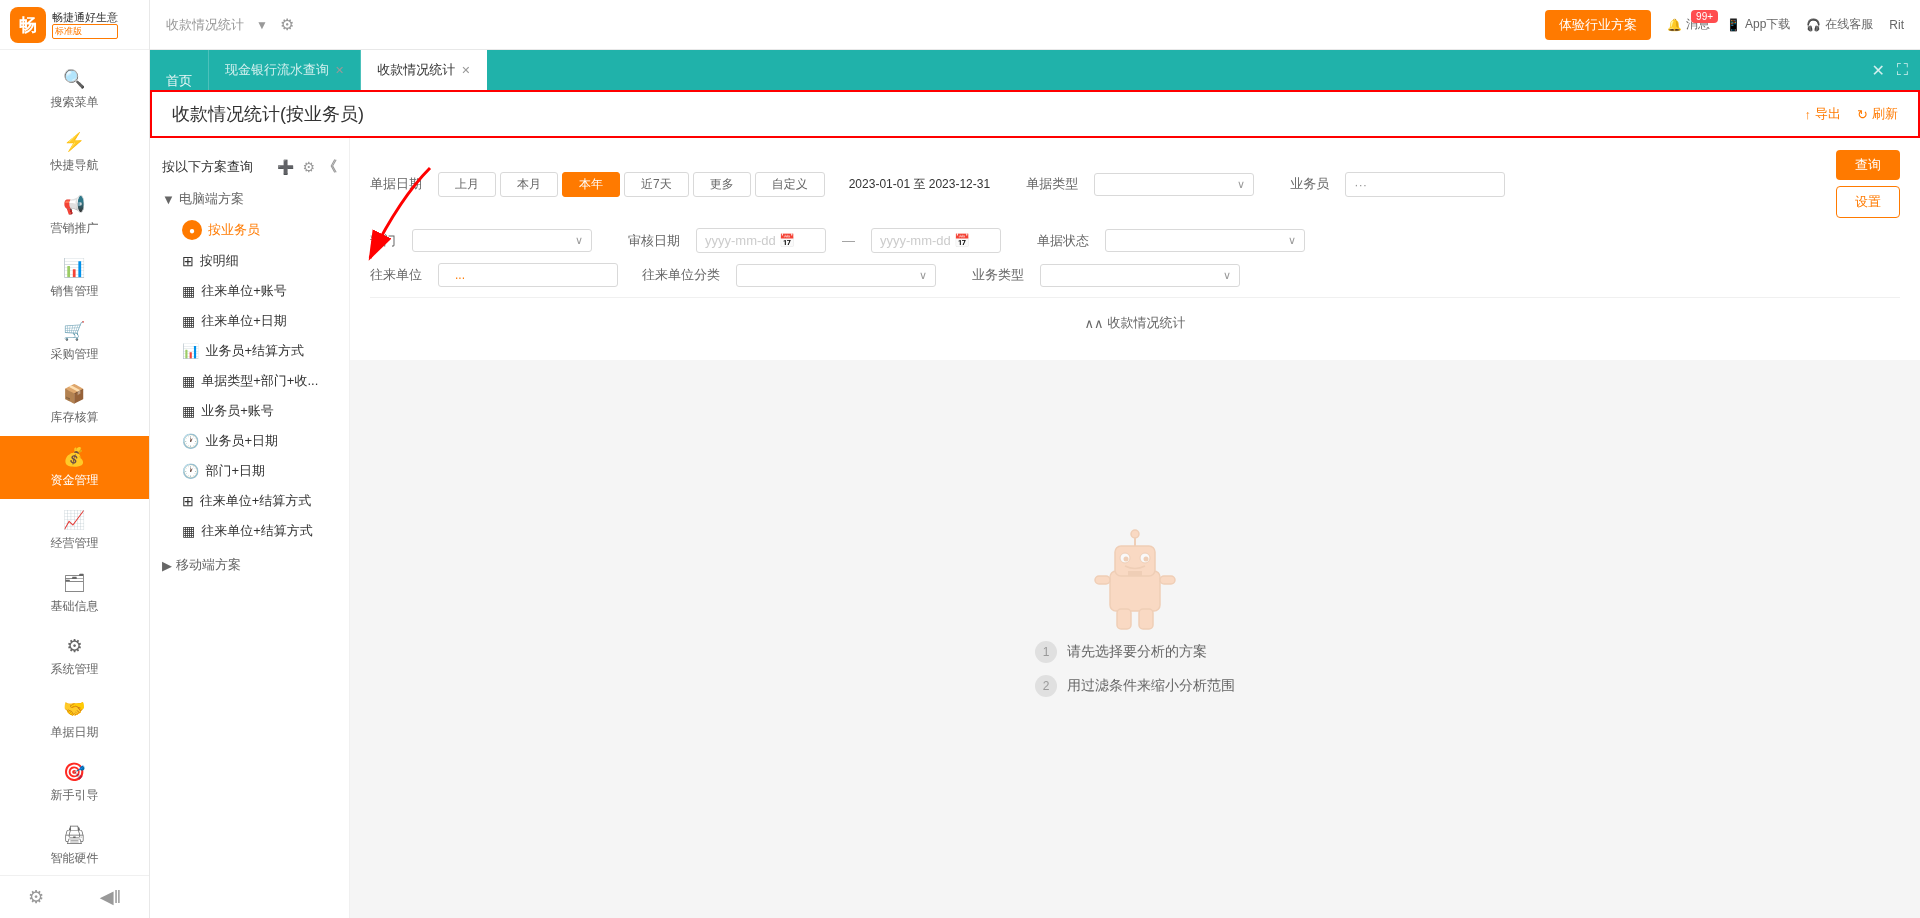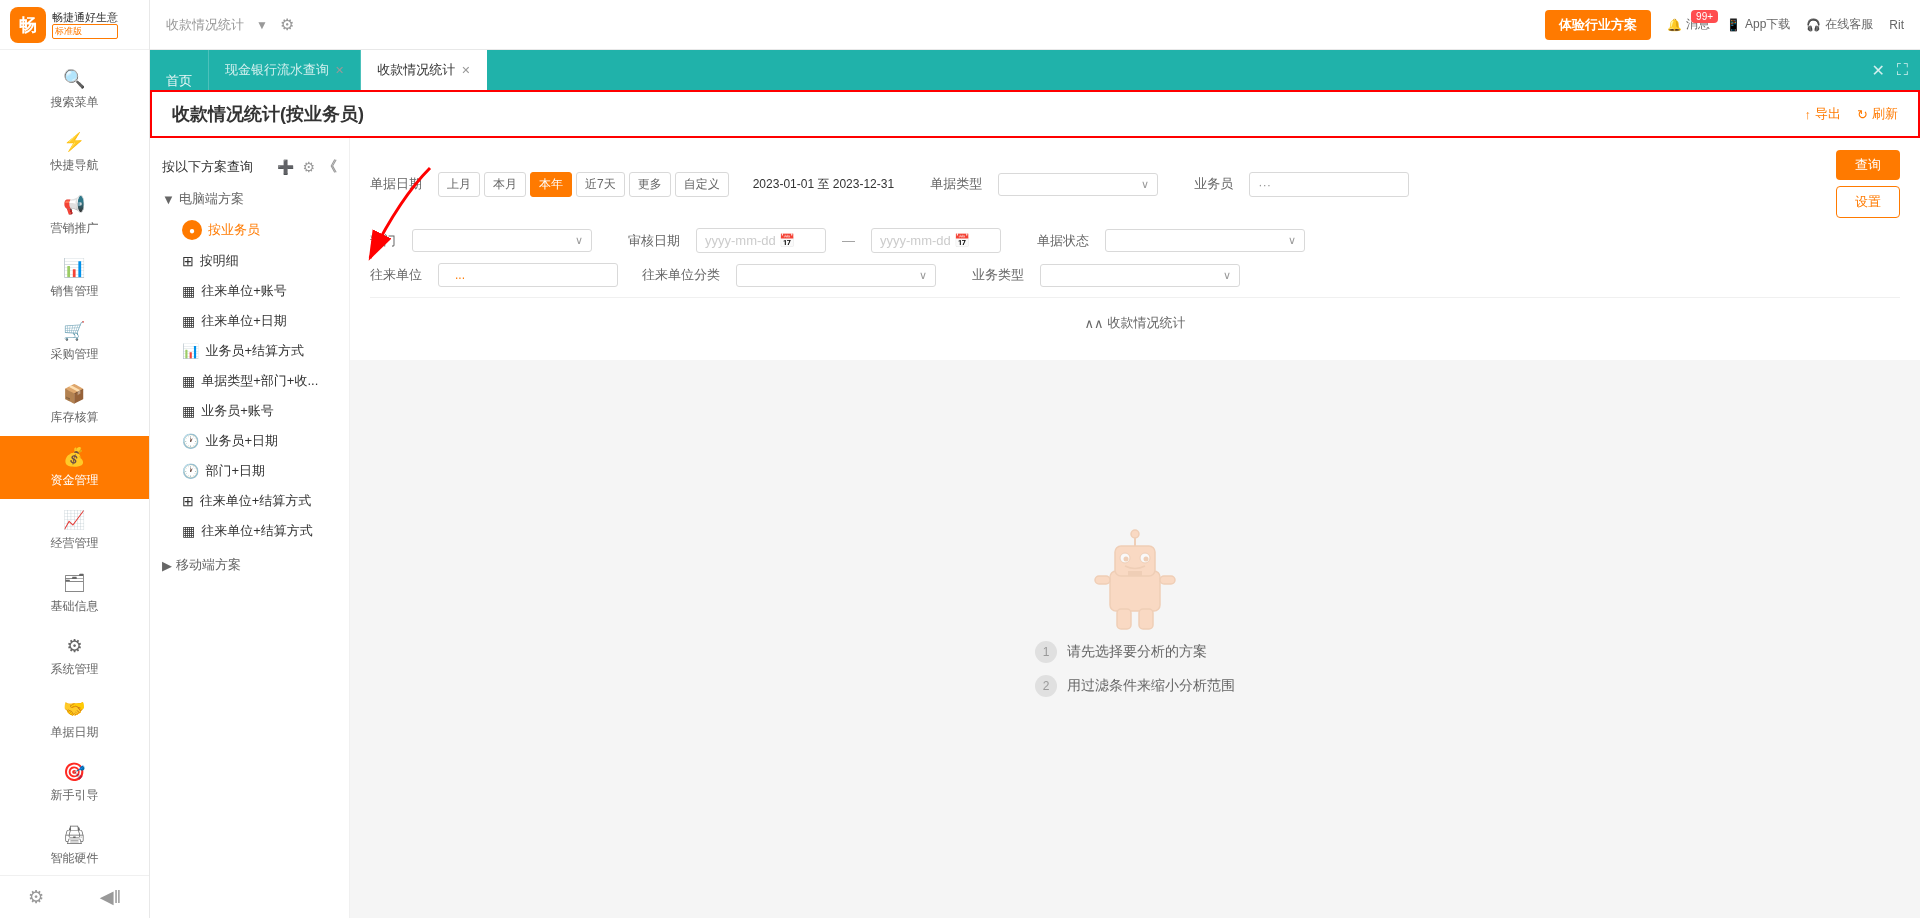--- a/index.html
+++ b/index.html
@@ -22,41 +22,41 @@
     .sidebar-bottom-icon { font-size: 18px; color: #999; cursor: pointer; }
 
     
     .main { flex: 1; display: flex; flex-direction: column; overflow: hidden; }
 
     
     .top-header { height: 50px; background: #fff; display: flex; align-items: center; padding: 0 16px; border-bottom: 1px solid #e8e8e8; justify-content: space-between; flex-shrink: 0; }
     .header-left { display: flex; align-items: center; gap: 12px; }
     .header-breadcrumb { font-size: 13px; color: #999; }
     .header-right { display: flex; align-items: center; gap: 16px; }
-    .trial-btn { background: #ff7a00; color: #fff; border: none; border-radius: 4px; padding: 6px 14px; font-size: 13px; cursor: pointer; font-weight: bold; }
+    .trial-btn { background: #ff7a00; color: #fff; border: none; border-radius: 4px; padding: 6px 14px; font-size: 13px; cursor: pointer; }
     .header-action { display: flex; align-items: center; gap: 4px; font-size: 12px; color: #666; cursor: pointer; position: relative; }
     .badge { background: #ff4d4f; color: #fff; border-radius: 4px; font-size: 10px; padding: 1px 5px; position: absolute; top: -6px; right: -8px; }
     .gear-icon { font-size: 16px; color: #999; cursor: pointer; }
     .arrow-icon { font-size: 12px; color: #999; cursor: pointer; }
 
     
     .tab-bar { height: 40px; background: #20b2aa; display: flex; align-items: center; padding: 0 0; flex-shrink: 0; }
     .tab { display: flex; align-items: center; gap: 6px; padding: 0 16px; height: 40px; font-size: 13px; cursor: pointer; color: rgba(255,255,255,0.8); border-right: 1px solid rgba(255,255,255,0.2); }
     .tab.active { background: #fff; color: #333; }
     .tab .close-x { font-size: 11px; color: #999; }
     .tab-home { padding: 0 16px; color: rgba(255,255,255,0.9); height: 40px; display: flex; align-items: flex-end; cursor: pointer; border-right: 1px solid rgba(255,255,255,0.2); }
     .tab-right-actions { margin-left: auto; display: flex; align-items: center; gap: 12px; padding-right: 12px; }
     .tab-right-actions span { color: rgba(255,255,255,0.8); font-size: 16px; cursor: pointer; }
 
     
     .page-area { flex: 1; display: flex; flex-direction: column; overflow: hidden; background: #f5f5f5; }
 
     
     .page-header { background: #fff; padding: 10px 20px; display: flex; align-items: center; justify-content: space-between; border-bottom: 1px solid #f0f0f0; border: 2px solid #ff4444; margin: 0; flex-shrink: 0; }
-    .page-title { font-size: 18px; font-weight: bold; color: #333; }
+    .page-title { font-size: 18px; font-weight: normal; color: #333; }
     .page-actions { display: flex; align-items: center; gap: 16px; }
     .action-btn { display: flex; align-items: center; gap: 4px; color: #ff7a00; font-size: 13px; cursor: pointer; border: none; background: none; }
 
     
     .content-body { display: flex; flex: 1; overflow: hidden; }
 
     
     .left-panel { width: 200px; background: #fff; border-right: 1px solid #f0f0f0; padding: 20px 0; flex-shrink: 0; overflow-y: auto; }
     .panel-header { display: flex; align-items: center; justify-content: space-between; padding: 0 12px 8px; font-size: 13px; color: #333; }
     .panel-header-icons { display: flex; align-items: center; gap: 8px; }
@@ -69,21 +69,21 @@
     .active-circle { width: 20px; height: 20px; background: #ff7a00; border-radius: 50%; display: flex; align-items: center; justify-content: center; color: #fff; font-size: 10px; flex-shrink: 0; }
 
     
     .right-panel { flex: 1; display: flex; flex-direction: column; padding: 0; overflow: hidden; }
 
     
     .filter-area { background: #fff; padding: 12px 20px; flex-shrink: 0; }
     .filter-row { display: flex; align-items: center; gap: 16px; margin-bottom: 10px; flex-wrap: wrap; }
     .filter-label { font-size: 13px; color: #666; white-space: nowrap; }
     .date-group { display: flex; align-items: center; gap: 4px; }
-    .date-btn { padding: 3px 8px; font-size: 12px; border: 1px solid #d9d9d9; border-radius: 3px; cursor: pointer; background: #fff; color: #666; }
+    .date-btn { padding: 3px 16px; font-size: 12px; border: 1px solid #d9d9d9; border-radius: 3px; cursor: pointer; background: #fff; color: #666; }
     .date-btn.active { background: #ff7a00; color: #fff; border-color: #ff7a00; }
     .date-range { font-size: 12px; color: #333; margin-left: 8px; }
     .filter-select { display: flex; align-items: center; gap: 4px; border: 1px solid #d9d9d9; border-radius: 3px; padding: 4px 8px; background: #fff; cursor: pointer; min-width: 120px; justify-content: space-between; color: #666; font-size: 13px; }
     .filter-select .chevron { color: #999; font-size: 11px; }
     .filter-input { border: 1px solid #d9d9d9; border-radius: 3px; padding: 4px 8px; background: #fff; color: #999; font-size: 13px; min-width: 150px; }
     .filter-dash { color: #999; }
     .filter-more { color: #ff7a00; font-size: 12px; cursor: pointer; margin-left: 4px; }
     .collapse-btn { display: flex; align-items: center; gap: 4px; color: #666; font-size: 13px; cursor: pointer; margin: 8px auto; width: fit-content; }
     .action-buttons { display: flex; flex-direction: column; gap: 6px; margin-left: auto; }
     .query-btn { background: #ff7a00; color: #fff; border: none; border-radius: 4px; padding: 6px 18px; font-size: 13px; cursor: pointer; }

